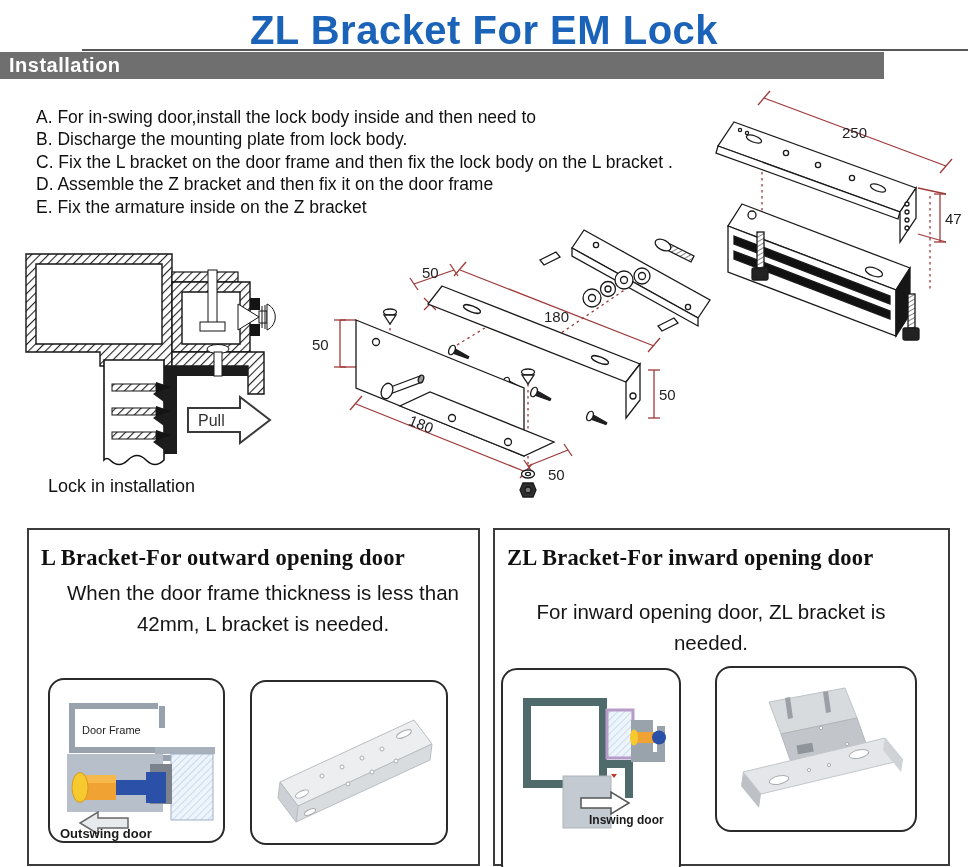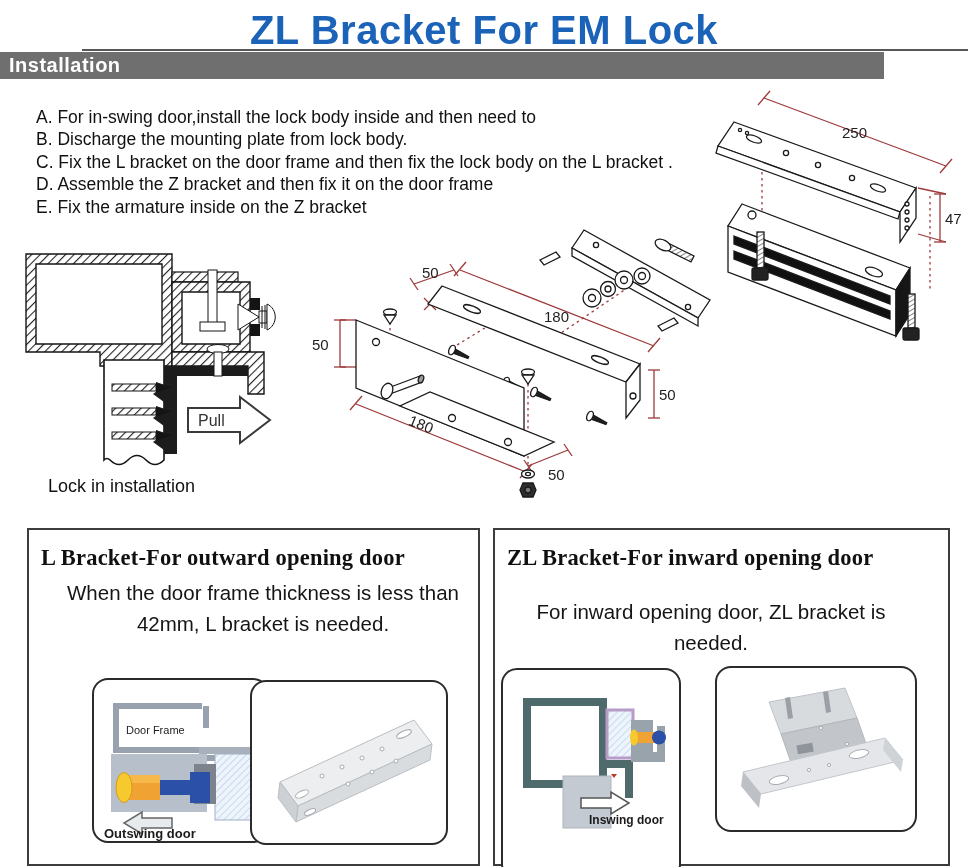--- a/index.html
+++ b/index.html
@@ -33,21 +33,21 @@
   .panel-right { left:493px; width:457px; }
   .panel h2 { margin:15px 0 0 12px; font-size:22.5px; font-weight:bold; color:#101010; letter-spacing:0.2px;font-family:Liberation Serif, serif; }
   .panel .desc { margin:7px 0 0 20px; font-size:20.5px; line-height:1.5; color:#151515;text-align:center; }
   .panel-left .desc { width:428px; }
   .panel-right .desc { width:392px;margin-top:26px; }
   .subbox {
     position:absolute; border:2px solid #2b2b2b; border-radius:16px;
     background:#fff; overflow:hidden;
   }
   .subbox svg { display:block; }
-  .pl-box1 { left:19px;  top:148px; width:177px; height:165px;margin-left:44px; }
+  .pl-box1 { left:19px;  top:148px; width:177px; height:165px; }
   .pl-box2 { left:221px; top:150px; width:198px; height:165px; }
   .pr-box1 { left:6px;  top:138px; width:180px; height:212px; }
   .pr-box2 { left:220px; top:136px; width:202px; height:166px; }
   svg text { font-family:"Liberation Sans", sans-serif; }
   .dim { font-size:15px; fill:#1f1f1f; }
 </style>
 </head>
 <body>
 
 <div class="page">

